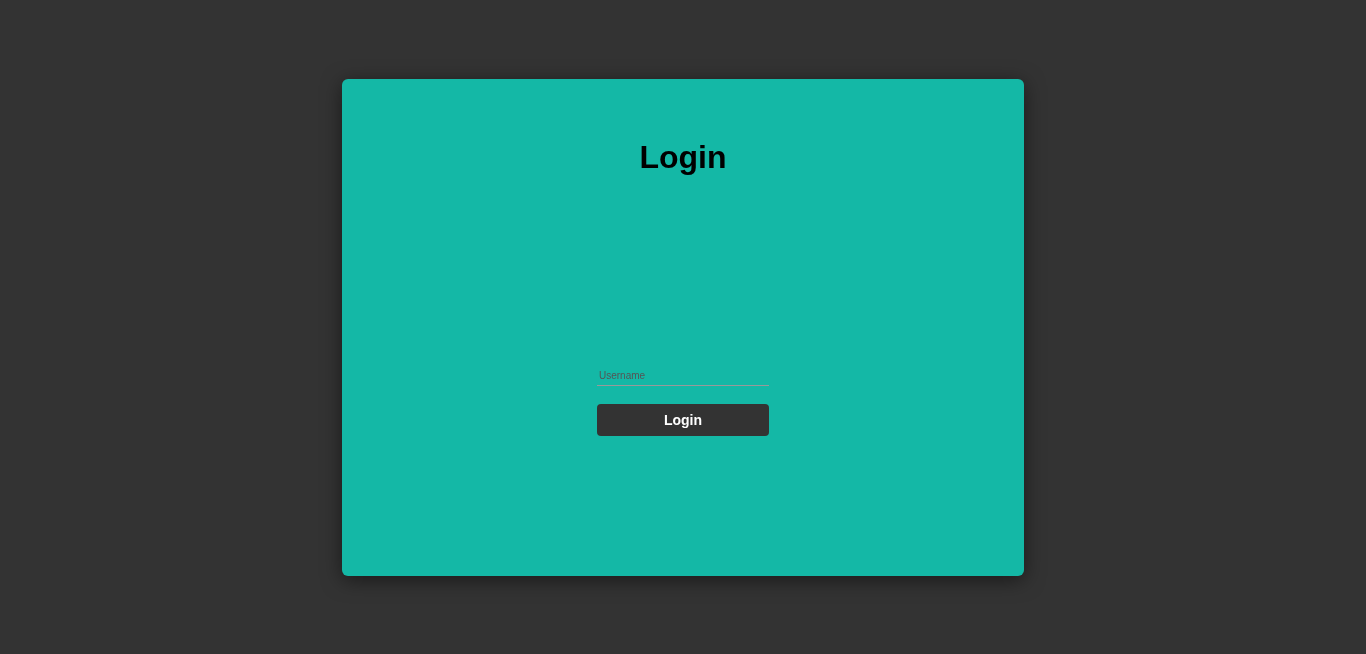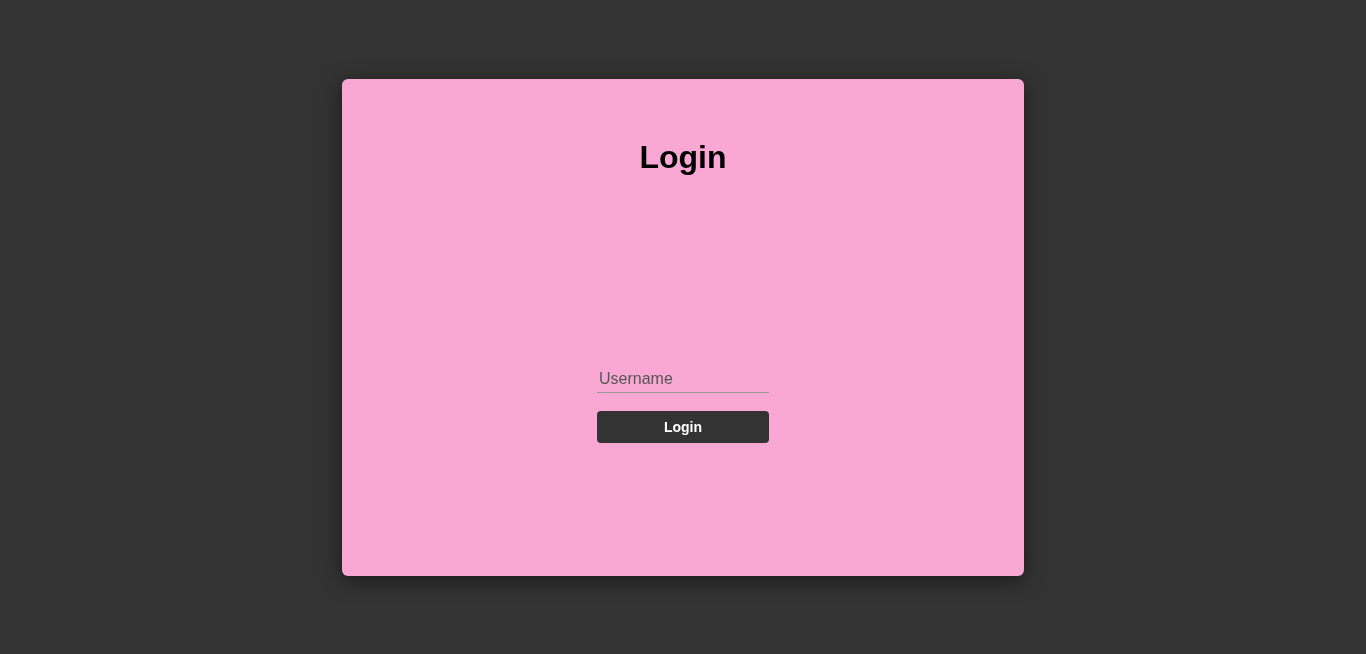--- a/index.html
+++ b/index.html
@@ -11,21 +11,21 @@
       font-family: Arial, Helvetica, sans-serif;
       background-color: #333333;
       width: 1366px;
       height: 654px;
       display: flex;
       justify-content: center;
       align-items: center;
       overflow: hidden;
     }
     .login-card {
-      background-color: #f9a8d4;
+      background-color: #14b8a6;
       width: 682px;
       height: 497px;
       border-radius: 6px;
       box-shadow: 0 4px 20px rgba(0,0,0,0.5);
       display: flex;
       flex-direction: column;
       align-items: center;
       padding-top: 60px;
     }
     .login-title {
@@ -38,21 +38,21 @@
       display: flex;
       flex-direction: column;
       align-items: center;
       gap: 12px;
     }
     .text-input {
       width: 172px;
       border: none;
       border-bottom: 1px solid #999999;
       padding: 4px 2px 4px 2px;
-      font-size: 16px;
+      font-size: 10px;
       font-family: Arial, Helvetica, sans-serif;
       outline: none;
       background: transparent;
     }
     .text-input::placeholder {
       color: #555555;
     }
     .login-button {
       width: 172px;
       background-color: #333333;

